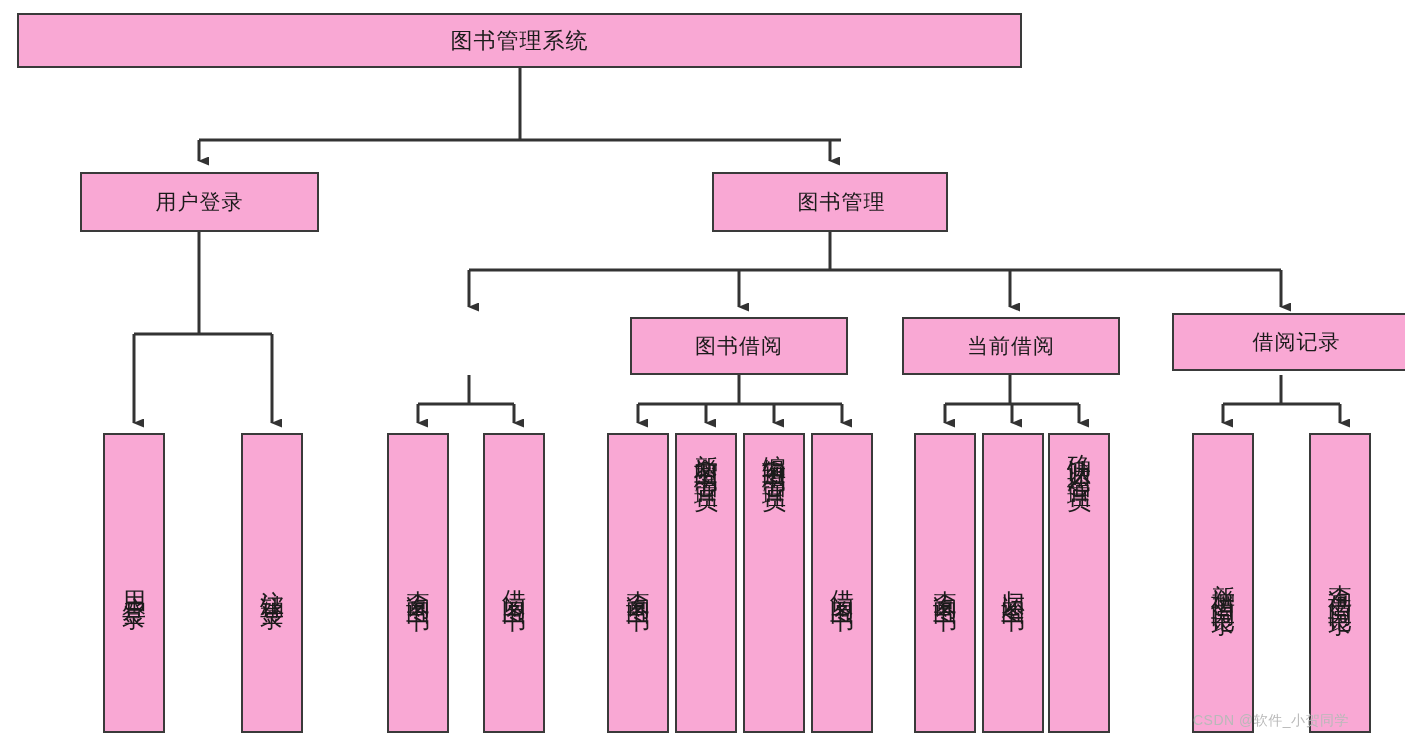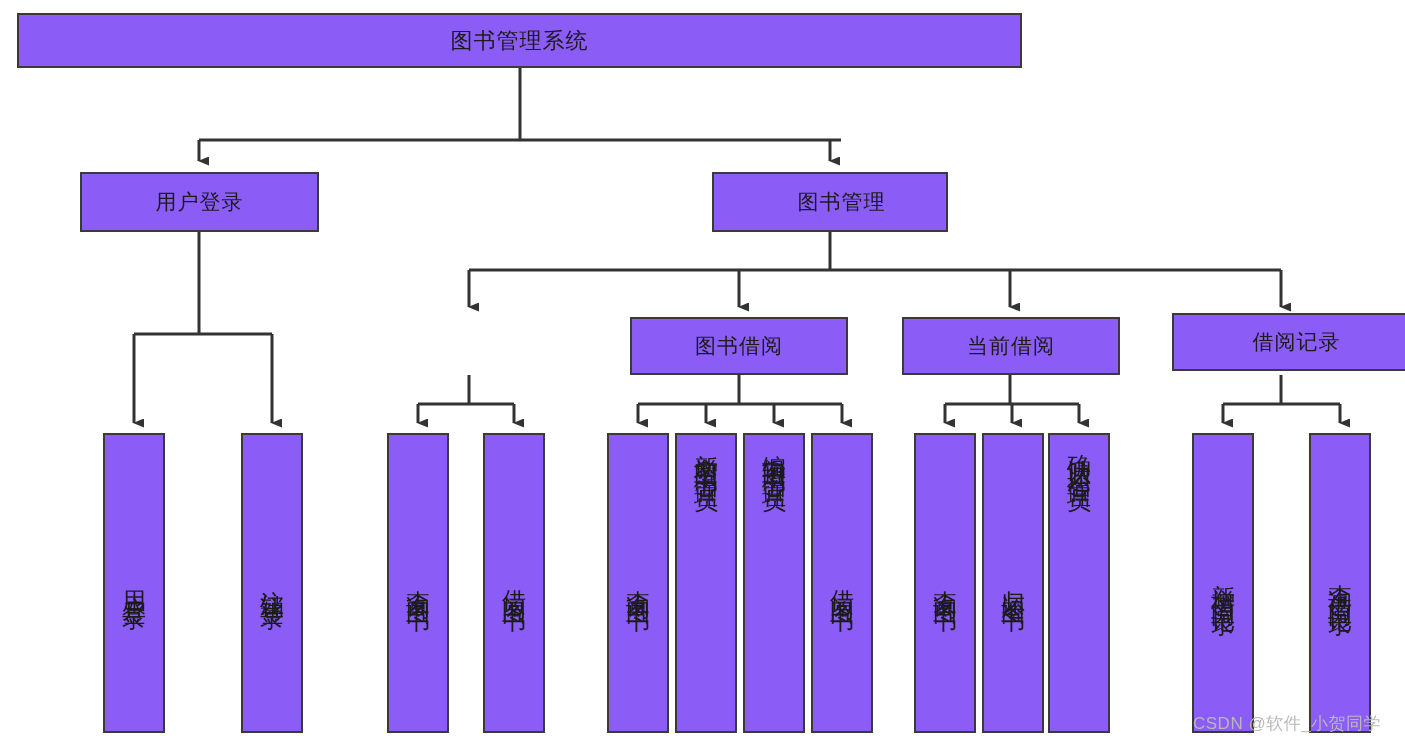--- a/index.html
+++ b/index.html
@@ -8,21 +8,21 @@
     background:#ffffff;
     font-family:"Liberation Sans","DejaVu Sans",sans-serif;
     overflow:hidden;
   }
   #canvas{position:relative;width:1405px;height:747px;}
   svg.edges{position:absolute;left:0;top:0;width:1405px;height:747px;pointer-events:none;}
 
   .node{
     position:absolute;
     box-sizing:border-box;
-    background:#8b5cf6;
+    background:#f9a8d4;
     border:2px solid #3a3a3a;
     display:flex;
     align-items:center;
     justify-content:center;
     color:#1b1b1b;
   }
   .node .lbl{
     display:block;
     text-align:center;
     line-height:1.08;
@@ -44,21 +44,21 @@
     font-size:24px;
     line-height:1;
     letter-spacing:5px;
   }
   .node.v.mid{align-items:center;}
   .node.v.mid .lbl{letter-spacing:6px;}
 
   .watermark{
     position:absolute;
     left:1193px;top:712px;
-    font-size:17px;
+    font-size:14px;
     color:#b9b9b9;
     white-space:nowrap;
     letter-spacing:0.5px;
   }
 </style>
 </head>
 <body>
 
 <div id="canvas">
 

